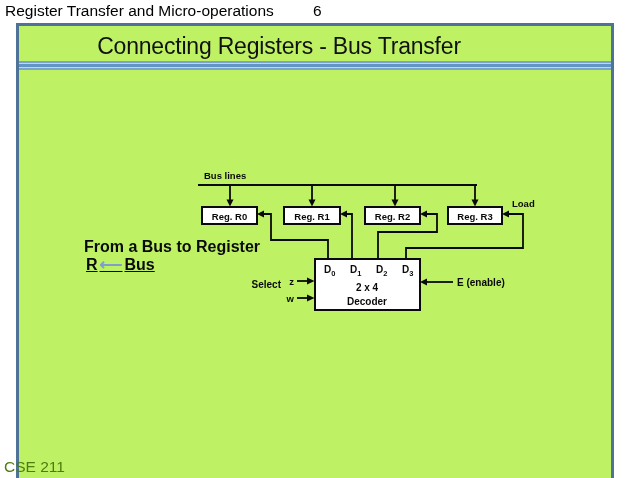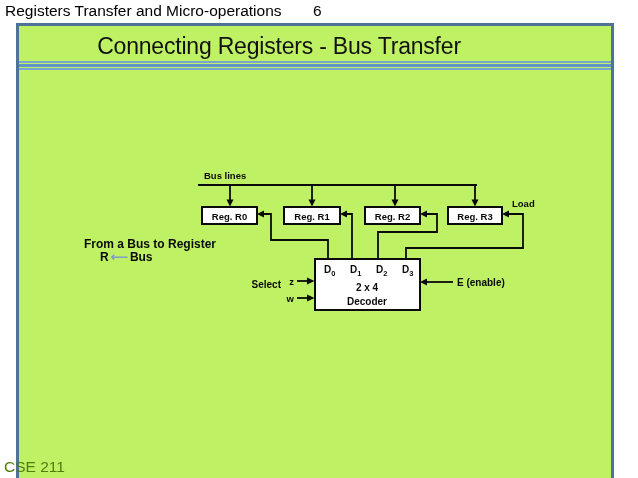--- a/index.html
+++ b/index.html
@@ -18,40 +18,40 @@
 
   .slide{position:absolute;left:16px;top:23px;width:598px;height:478px;
          border:3px solid var(--slide-border);background:#bef264;}
   .slide-title{position:absolute;left:0;top:7px;width:520px;text-align:center;
                font-size:23px;color:#111;letter-spacing:-0.2px;}
   .underline{position:absolute;left:0;right:0;top:35px;}
   .underline .ul-thin-top{height:2px;background:var(--underline-blue);margin-bottom:1px;}
   .underline .ul-thick{height:3px;background:var(--underline-blue-dark);margin-bottom:1px;}
   .underline .ul-thin-bot{height:2px;background:var(--underline-blue);}
 
-  .caption{position:absolute;left:84px;top:238px;font-size:12px;font-weight:bold;
+  .caption{position:absolute;left:84px;top:238px;font-size:16px;font-weight:bold;
            color:#0a0a0a;line-height:1.12;}
-  .caption-line2{margin-left:16px;}
+  .caption-line2{margin-left:2px;text-decoration:underline;}
   .blue-arrow{color:var(--caption-arrow-blue);padding:0 2px;font-weight:bold;}
 
   svg.diagram{position:absolute;left:0;top:0;}
   svg.diagram text{font-family:"Liberation Sans",sans-serif;font-weight:bold;fill:var(--diagram-ink);}
   .wire{fill:none;stroke:var(--diagram-ink);stroke-width:1.8px;}
   .busline{fill:none;stroke:var(--diagram-ink);stroke-width:2px;}
   .box{fill:#ffffff;stroke:var(--diagram-ink);stroke-width:2px;}
   .head{fill:var(--diagram-ink);stroke:none;}
 
   .footer{position:absolute;left:4px;top:458px;font-size:15.5px;color:#4d7c0f;}
 </style>
 </head>
 <body>
 
 <div class="canvas">
 
-  <div class="hdr-title">Registers Transfer and Micro-operations</div>
+  <div class="hdr-title">Register Transfer and Micro-operations</div>
   <div class="hdr-num">6</div>
 
   <div class="slide">
     <div class="slide-title">Connecting Registers - Bus Transfer</div>
     <div class="underline">
       <div class="ul-thin-top"></div>
       <div class="ul-thick"></div>
       <div class="ul-thin-bot"></div>
     </div>
   </div>

